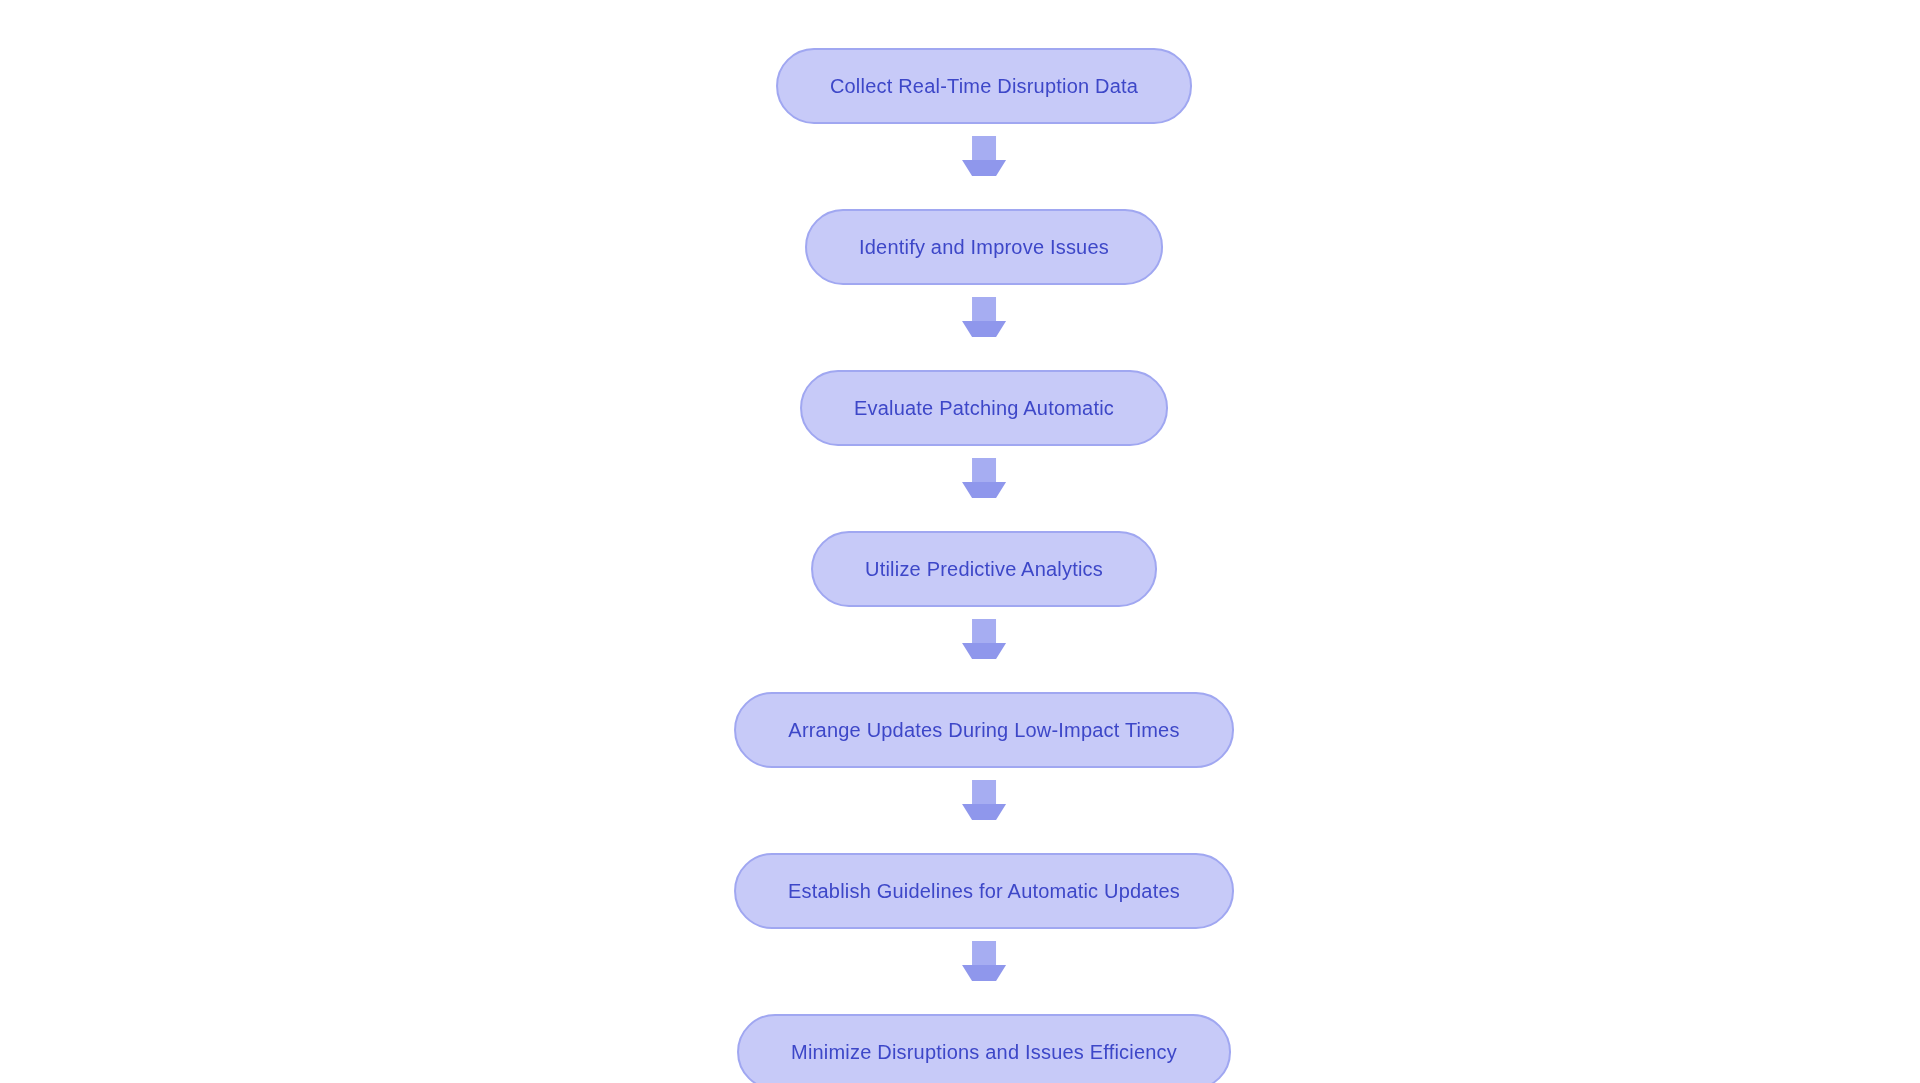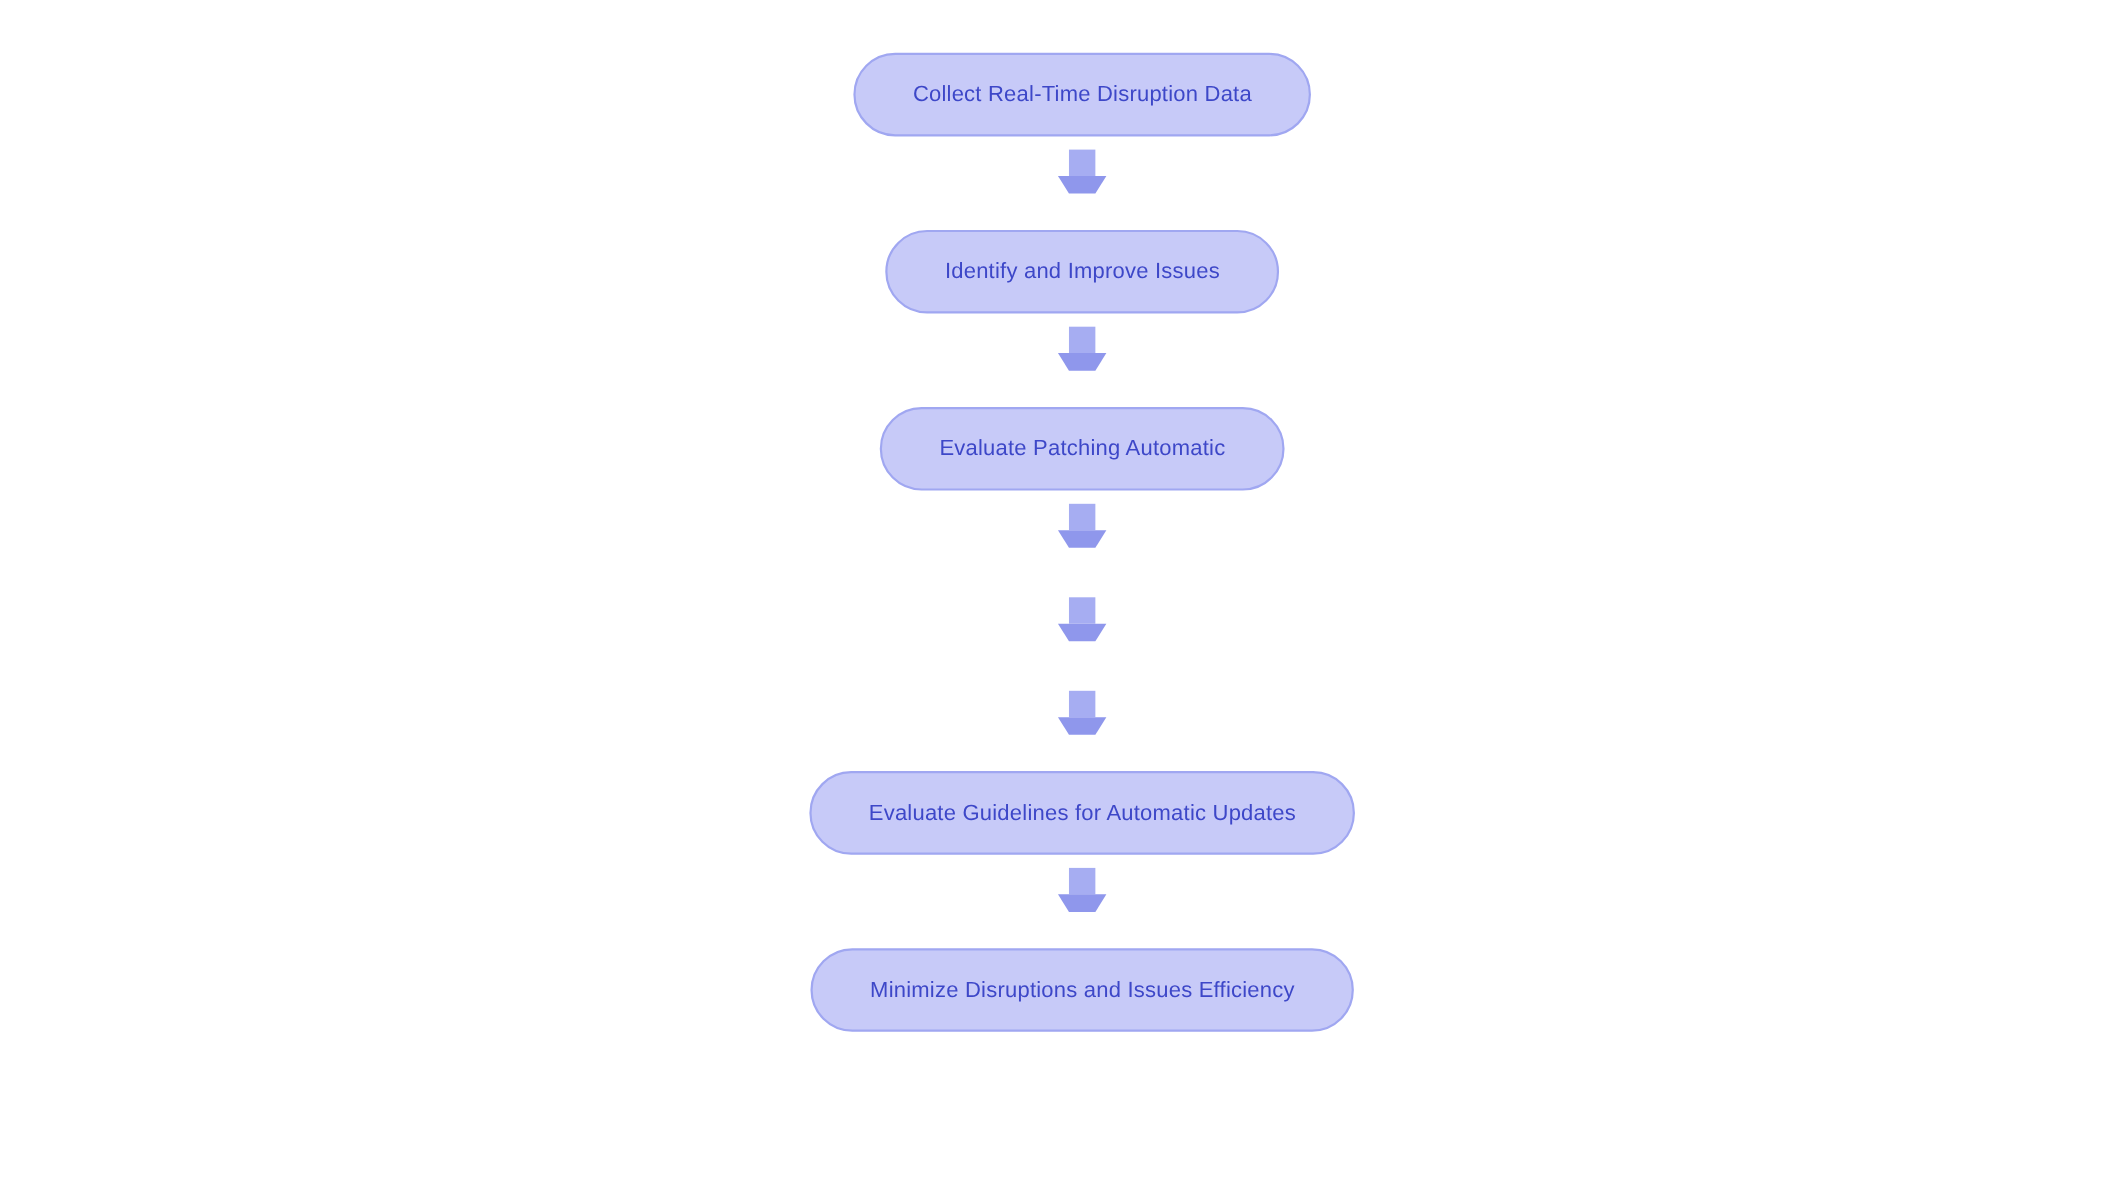--- a/index.html
+++ b/index.html
@@ -99,34 +99,40 @@
 
     <div class="flow-node">
       <span class="node-label">Evaluate Patching Automatic</span>
     </div>
 
     <div class="flow-arrow">
       <span class="arrow-line"></span>
       <span class="arrow-head"></span>
     </div>
 
-
-    <div class="flow-arrow">
-      <span class="arrow-line"></span>
-      <span class="arrow-head"></span>
+    <div class="flow-node">
+      <span class="node-label">Utilize Predictive Analytics</span>
     </div>
-
 
     <div class="flow-arrow">
       <span class="arrow-line"></span>
       <span class="arrow-head"></span>
     </div>
 
     <div class="flow-node">
-      <span class="node-label">Evaluate Guidelines for Automatic Updates</span>
+      <span class="node-label">Arrange Updates During Low-Impact Times</span>
+    </div>
+
+    <div class="flow-arrow">
+      <span class="arrow-line"></span>
+      <span class="arrow-head"></span>
+    </div>
+
+    <div class="flow-node">
+      <span class="node-label">Establish Guidelines for Automatic Updates</span>
     </div>
 
     <div class="flow-arrow">
       <span class="arrow-line"></span>
       <span class="arrow-head"></span>
     </div>
 
     <div class="flow-node">
       <span class="node-label">Minimize Disruptions and Issues Efficiency</span>
     </div>

